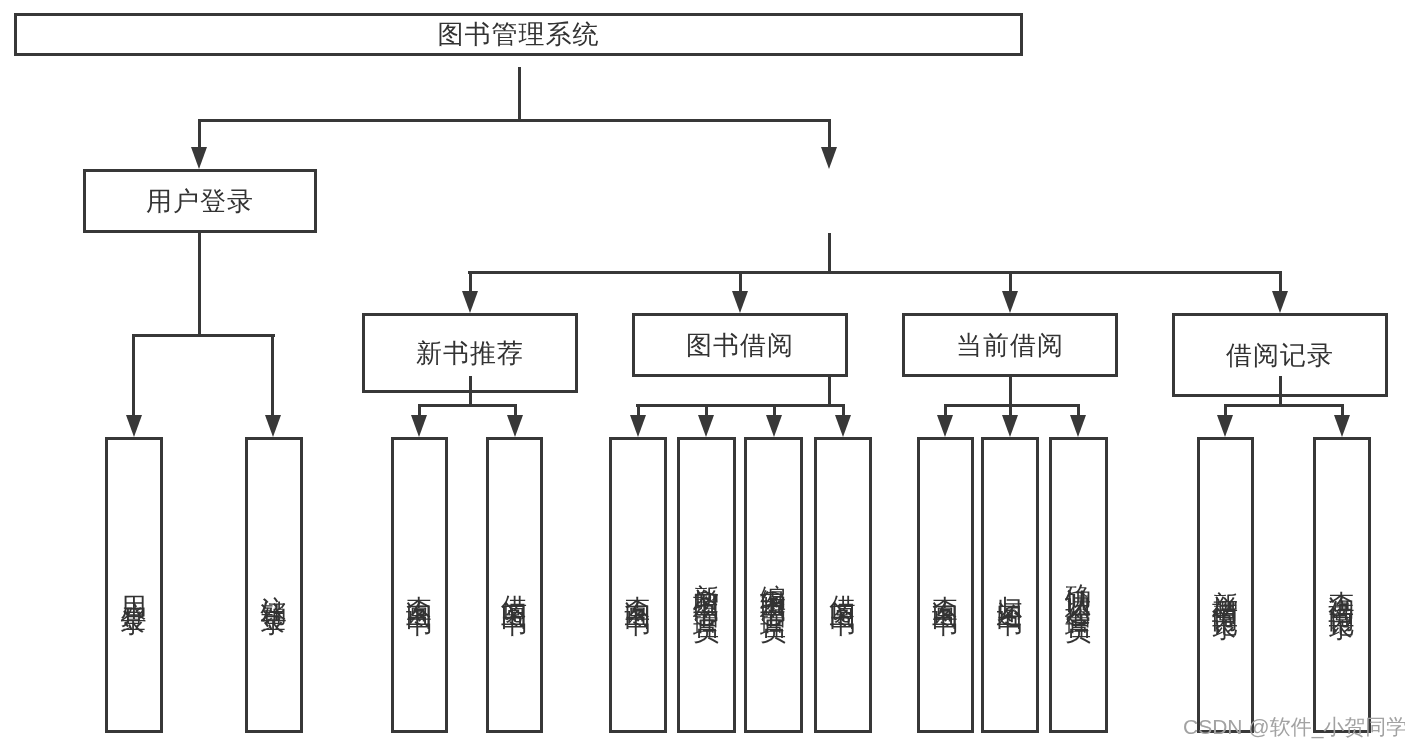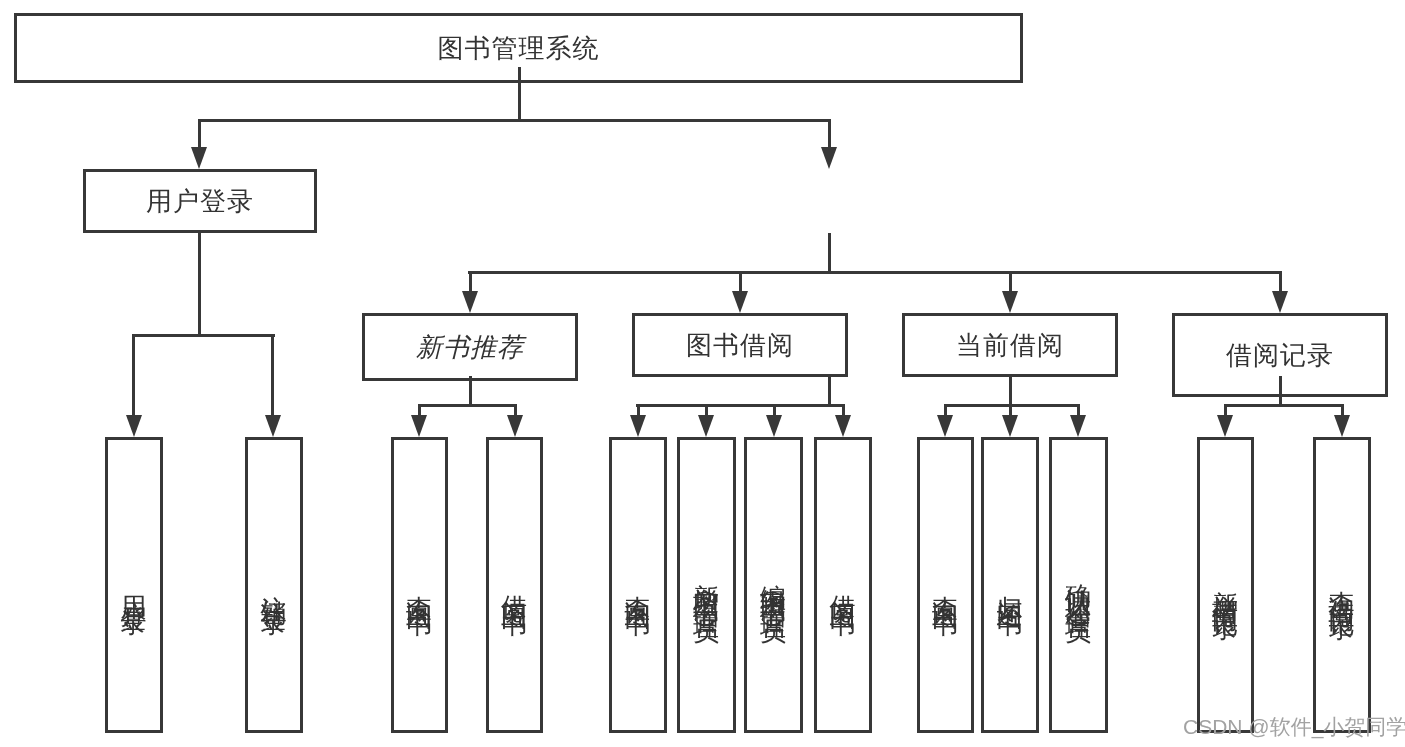--- a/index.html
+++ b/index.html
@@ -43,21 +43,21 @@
     position:absolute;left:1183px;top:713px;
     font-size:21px;color:var(--wm);
     white-space:nowrap;z-index:5;
   }
 </style>
 </head>
 <body>
 
 <div id="canvas">
 
-  <div class="box" style="left:14px;top:13px;width:1009px;height:70px;">
+  <div class="box" style="left:14px;top:13px;width:1009px;height:43px;">
     <span>图书管理系统</span>
   </div>
 
   <div class="vline" style="left:518px;top:67px;width:3px;height:53px;"></div>
 
   <div class="hline" style="left:198px;top:119px;width:633px;height:3px;"></div>
 
   <div class="vline" style="left:198px;top:119px;width:3px;height:30px;"></div>
   <div class="head" style="left:191px;top:147px;"></div>
   <div class="vline" style="left:828px;top:119px;width:3px;height:30px;"></div>
@@ -78,21 +78,21 @@
   <div class="hline" style="left:468px;top:271px;width:814px;height:3px;"></div>
   <div class="vline" style="left:469px;top:271px;width:3px;height:22px;"></div>
   <div class="head" style="left:462px;top:291px;"></div>
   <div class="vline" style="left:739px;top:271px;width:3px;height:22px;"></div>
   <div class="head" style="left:732px;top:291px;"></div>
   <div class="vline" style="left:1009px;top:271px;width:3px;height:22px;"></div>
   <div class="head" style="left:1002px;top:291px;"></div>
   <div class="vline" style="left:1279px;top:271px;width:3px;height:22px;"></div>
   <div class="head" style="left:1272px;top:291px;"></div>
 
-  <div class="box" style="left:362px;top:313px;width:216px;height:68px;font-style:italic;">
+  <div class="box" style="left:362px;top:313px;width:216px;height:80px;">
     <span>新书推荐</span>
   </div>
   <div class="box" style="left:902px;top:313px;width:216px;height:64px;">
     <span>当前借阅</span>
   </div>
   <div class="box" style="left:632px;top:313px;width:216px;height:64px;">
     <span>图书借阅</span>
   </div>
   <div class="box" style="left:1172px;top:313px;width:216px;height:84px;">
     <span>借阅记录</span>

